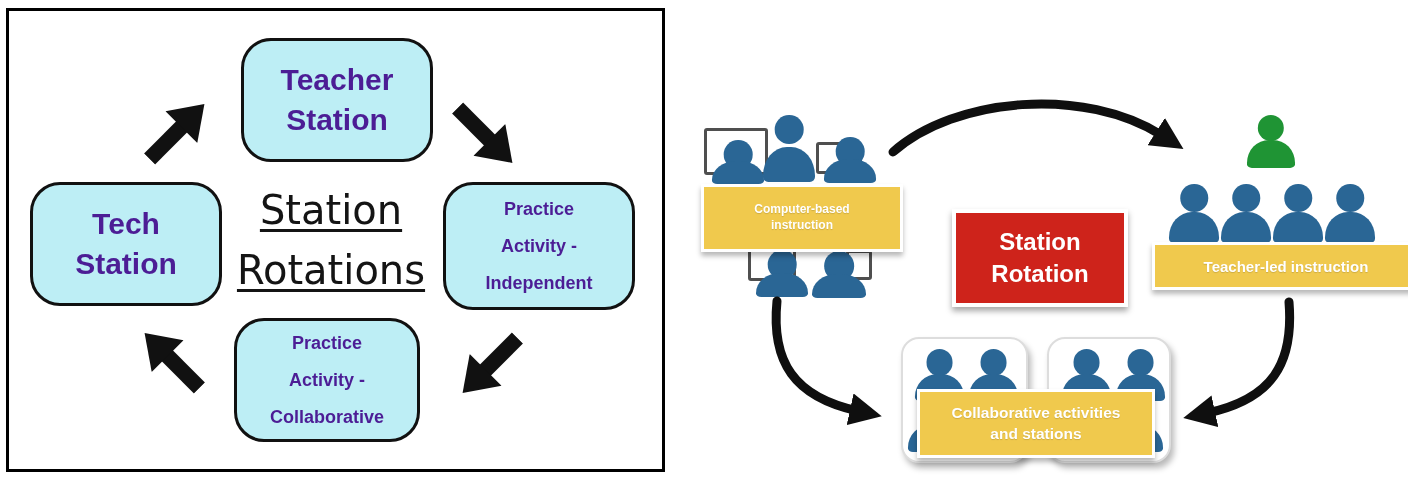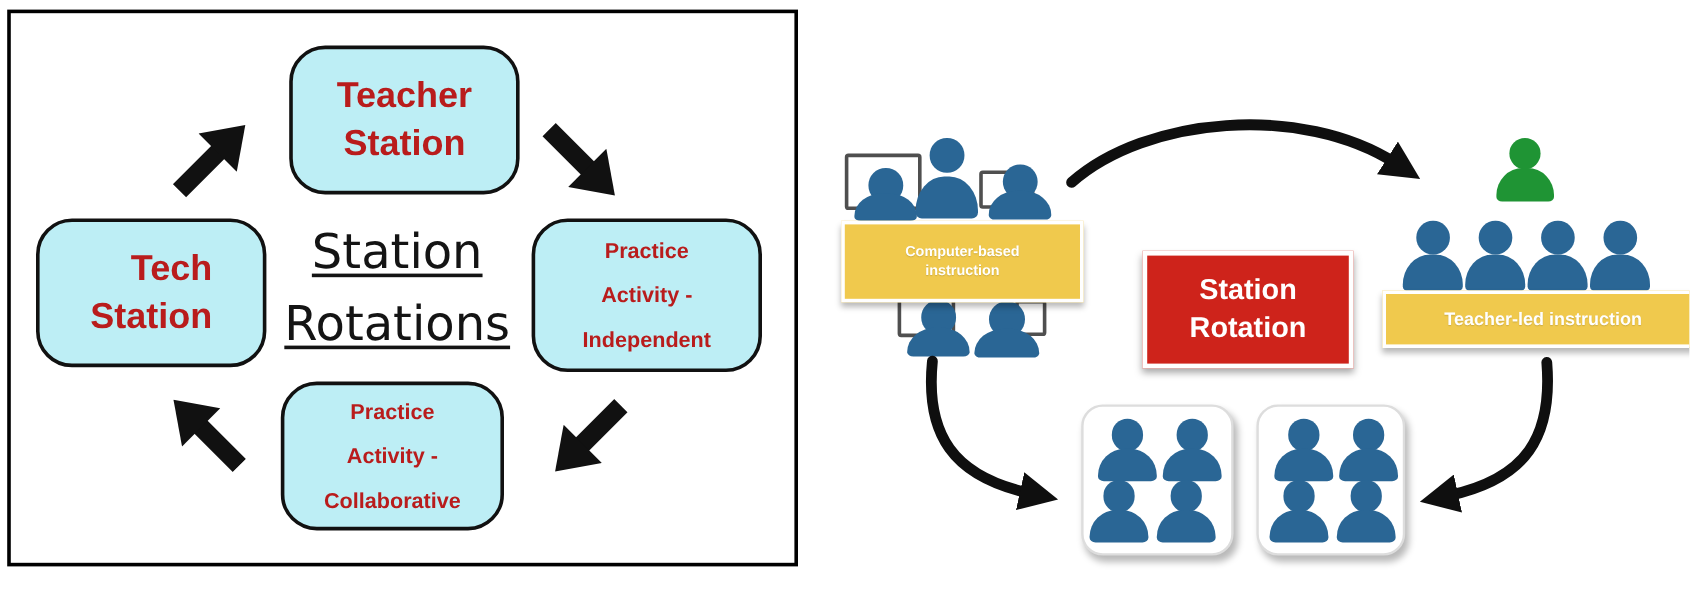--- a/index.html
+++ b/index.html
@@ -11,21 +11,21 @@
   
   .panel {
     position:absolute; left:6px; top:8px; width:653px; height:458px;
     border:3px solid #000; box-sizing:content-box; background:#fff;
   }
   .station-box {
     position:absolute; background:var(--station-box-fill,#bdeef5);
     border:3px solid var(--outline-black,#111);
     border-radius:30px; box-sizing:border-box;
     display:flex; align-items:center; justify-content:center;
-    text-align:center; font-weight:bold; color:#b91c1c;
+    text-align:center; font-weight:bold; color:#4c1d95;
     white-space:pre-line;
   }
   .sb-large { font-size:30px; line-height:40px; }
   .sb-small { font-size:18px; line-height:37px; }
   .cycle-title {
     position:absolute; left:212px; top:169px; width:220px;
     text-align:center; font-family:"DejaVu Sans", sans-serif;
     font-size:40px; line-height:60px; color:#141414; white-space:pre-line;
     text-decoration:underline; text-decoration-thickness:3px; text-underline-offset:5px;
   }
@@ -77,21 +77,21 @@
 </head>
 <body>
 
 <div class="stage">
 
   <div class="panel">
 
     <div class="station-box sb-large" style="left:232px; top:27px; width:192px; height:124px;">Teacher
 Station</div>
 
-    <div class="station-box sb-large" style="left:21px; top:171px; width:192px; height:124px;text-align:right;">Tech
+    <div class="station-box sb-large" style="left:21px; top:171px; width:192px; height:124px;">Tech
 Station</div>
 
     <div class="station-box sb-small" style="left:434px; top:171px; width:192px; height:128px;">Practice
 Activity -
 Independent</div>
 
     <div class="station-box sb-small" style="left:225px; top:307px; width:186px; height:124px;">Practice
 Activity -
 Collaborative</div>
 
@@ -205,20 +205,22 @@
       </div>
     <div class="person" style="left:9px; top:61px; width:49px; height:52px;">
         <div class="p-head"></div>
         <div class="p-body"></div>
       </div>
     <div class="person" style="left:65px; top:61px; width:49px; height:52px;">
         <div class="p-head"></div>
         <div class="p-body"></div>
       </div>
   </div>
+  <div class="ylabel" style="left:917px; top:389px; width:238px; height:69px; font-size:15.5px; line-height:1.35;">Collaborative activities
+and stations</div>
 
   <svg class="arrows-overlay" viewBox="0 0 1408 492" xmlns="http://www.w3.org/2000/svg">
     <defs>
       <marker id="ah" viewBox="0 0 10 10" refX="2.5" refY="5" markerWidth="3.6" markerHeight="3.6" orient="auto">
         <path d="M0,0 L10,5 L0,10 z" fill="#0f0f0f"></path>
       </marker>
     </defs>
     <path d="M 893,152 C 955,97 1085,86 1163,136" fill="none" stroke="#0f0f0f" stroke-width="9" stroke-linecap="round" marker-end="url(#ah)"></path>
     <path d="M 777,301 C 771,362 794,397 858,411" fill="none" stroke="#0f0f0f" stroke-width="9" stroke-linecap="round" marker-end="url(#ah)"></path>
     <path d="M 1289,302 C 1294,364 1272,399 1207,413" fill="none" stroke="#0f0f0f" stroke-width="9" stroke-linecap="round" marker-end="url(#ah)"></path>

